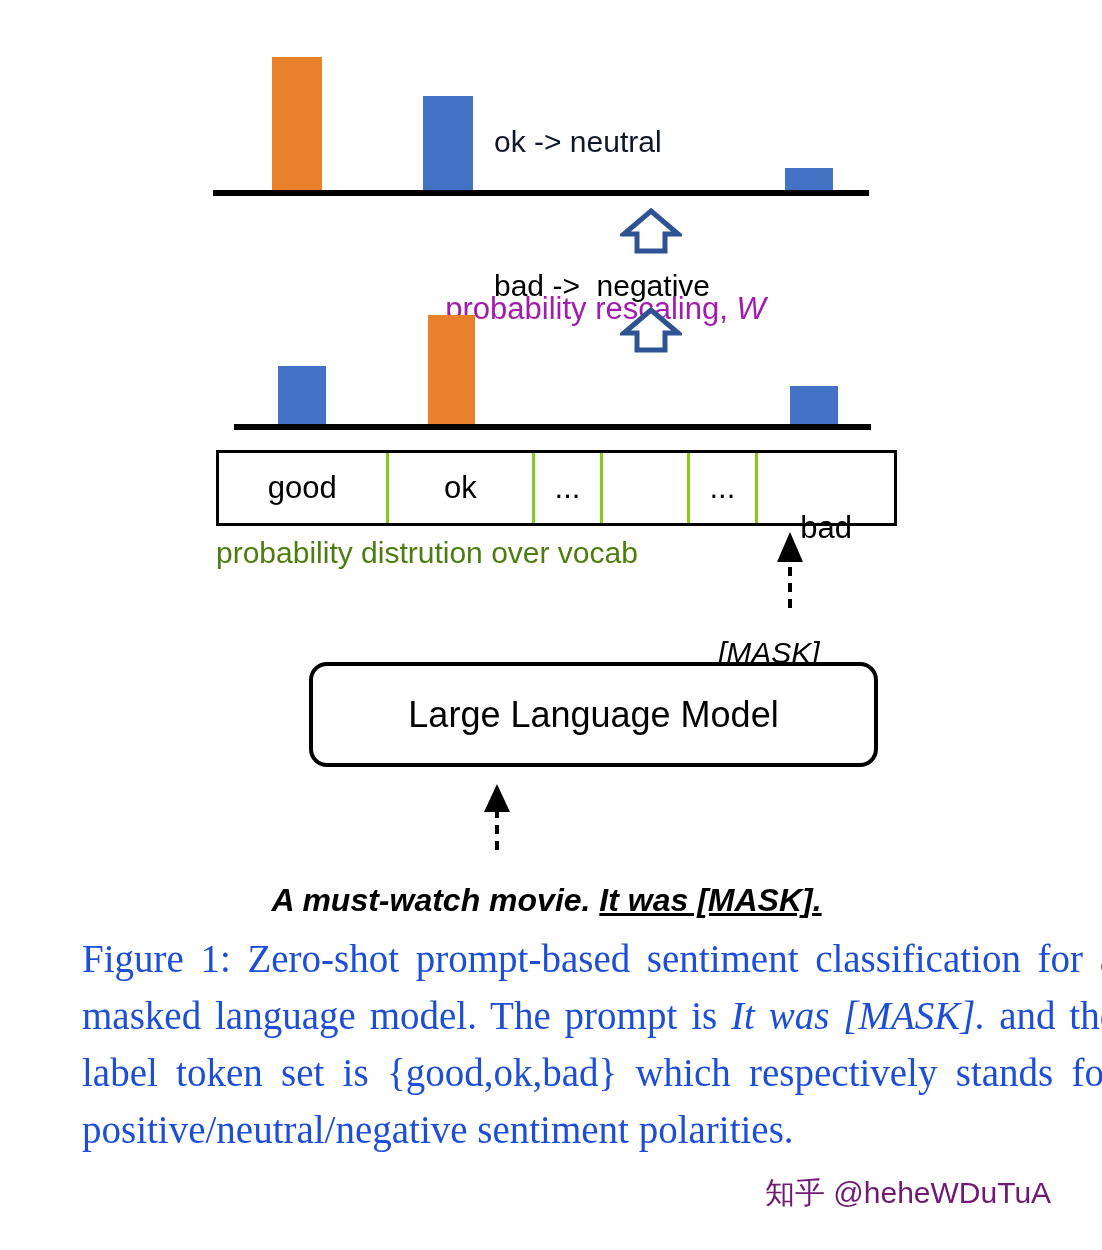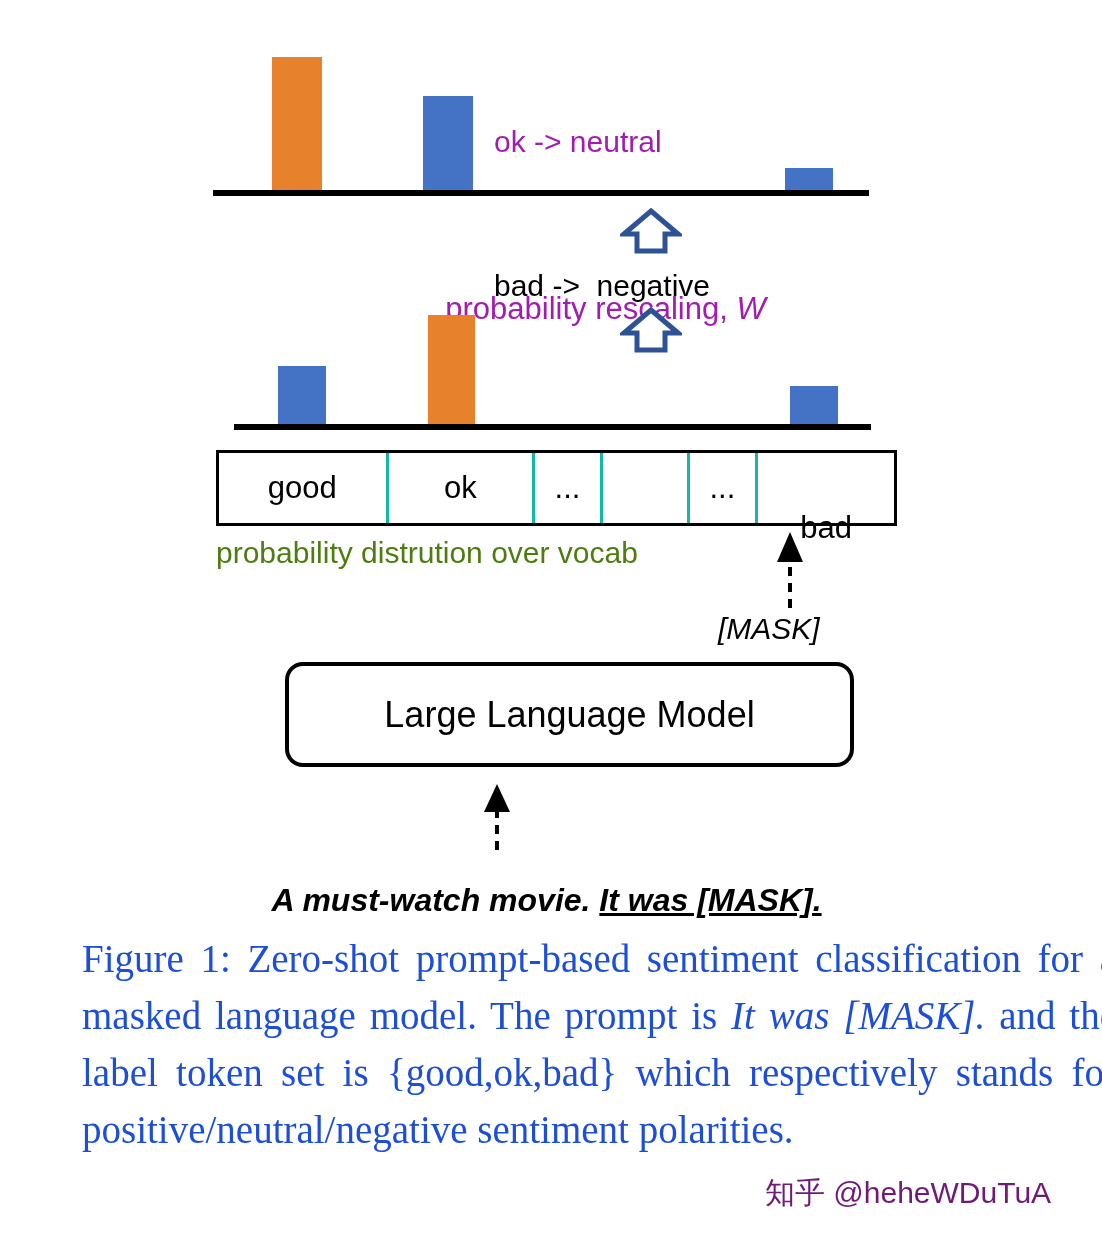--- a/index.html
+++ b/index.html
@@ -28,21 +28,21 @@
   }
 
   .legend {
     position: absolute;
     font-family: "Liberation Sans", sans-serif;
     font-size: 30px;
     line-height: 48px;
     white-space: pre;
   }
   .legend-pos { color: #e8812c; }
-  .legend-neu { color: #a21caf; }
+  .legend-neu { color: #0f172a; }
   .legend-neg { color: #000000; }
 
   .rescale-label {
     position: absolute;
     font-size: 31px;
     white-space: pre;
     color: #a21caf;
   }
   .rescale-label i { font-style: italic; }
 
@@ -51,21 +51,21 @@
 
   
   .vocab-table {
     position: absolute;
     display: flex;
     border: 3px solid #000;
     box-sizing: border-box;
     background: #fff;
   }
   .vocab-cell {
-    border-right: 3px solid #14b8a6;
+    border-right: 3px solid #84cc16;
     box-sizing: border-box;
     display: flex;
     align-items: center;
     justify-content: center;
     font-size: 31px;
     color: #000;
     height: 100%;
   }
   .vocab-cell:last-child { border-right: none; }
 
@@ -93,20 +93,21 @@
     border-radius: 18px;
     box-sizing: border-box;
     background: #fff;
     display: flex;
     flex-direction: column;
     align-items: center;
     justify-content: center;
     font-size: 36px;
     line-height: 46px;
     color: #000;
+    margin-left: 24px;
   }
 
   .prompt-line {
     position: absolute;
     font-size: 32px;
     font-style: italic;
     font-weight: bold;
     white-space: pre;
     color: #000;
   }
@@ -190,21 +191,21 @@
 
 <div class="vocab-caption" style="left:216px; top:536px;">probability distrution over vocab</div>
 
 <div class="dash-arrow" style="left:770px; top:530px; width:40px; height:78px;">
   <svg width="40" height="78" viewBox="0 0 40 78">
     <line x1="20" y1="78" x2="20" y2="30" stroke="#000000" stroke-width="4" stroke-dasharray="9,7"></line>
     <polygon points="20,2 33,32 7,32" fill="#000000"></polygon>
   </svg>
 </div>
 
-<div class="mask-label" style="left:718px; top:612px;">[MASK]</div>
+<div class="mask-label" style="left:718px; top:636px;">[MASK]</div>
 
 <div class="llm-box" style="left:285px; top:662px; width:569px; height:105px;">
   <div>Large Language Model</div>
 </div>
 
 <div class="dash-arrow" style="left:477px; top:782px; width:40px; height:68px;">
   <svg width="40" height="68" viewBox="0 0 40 68">
     <line x1="20" y1="68" x2="20" y2="28" stroke="#000000" stroke-width="4" stroke-dasharray="9,7"></line>
     <polygon points="20,2 33,30 7,30" fill="#000000"></polygon>
   </svg>

